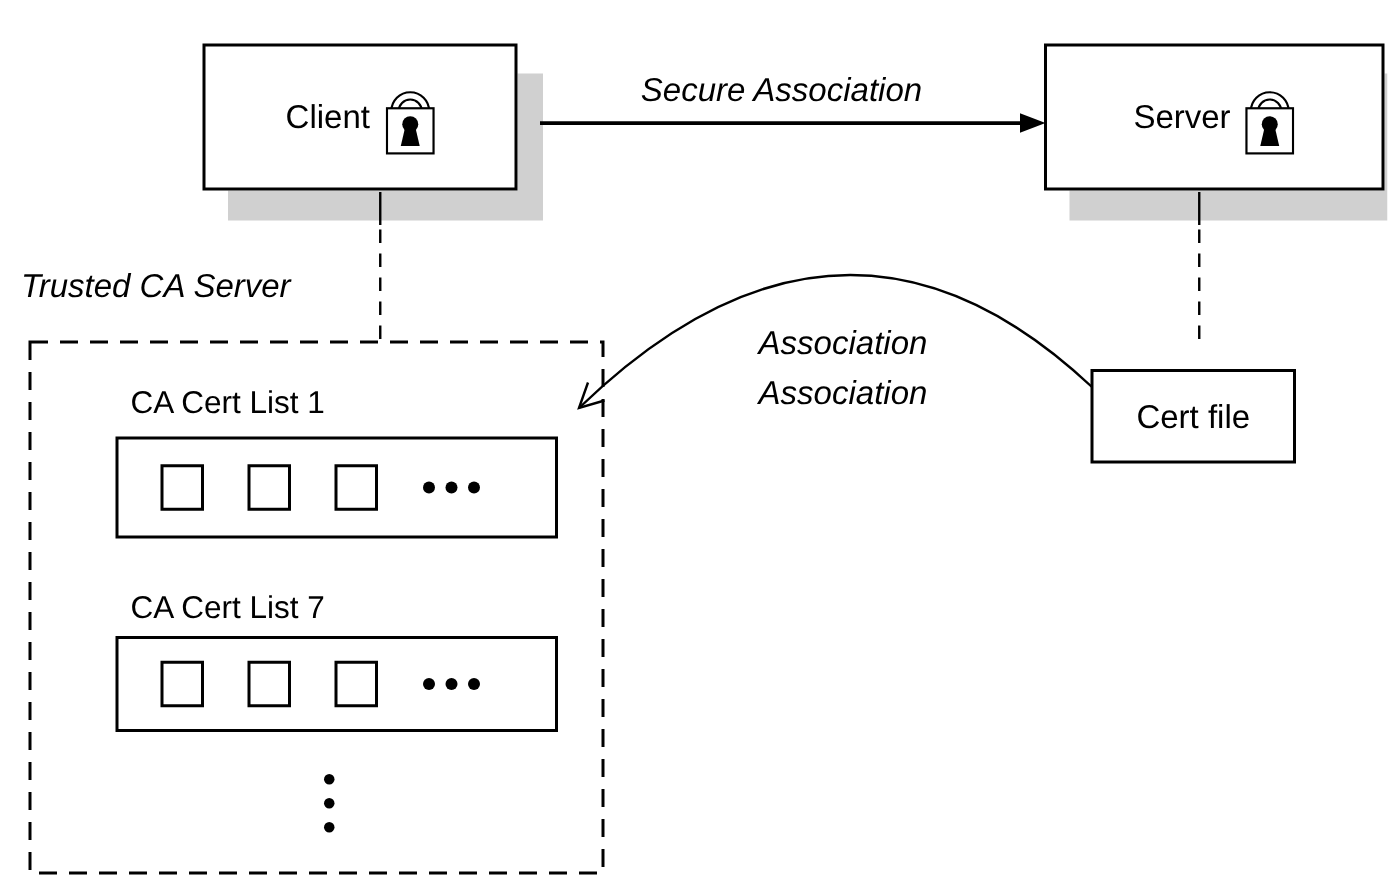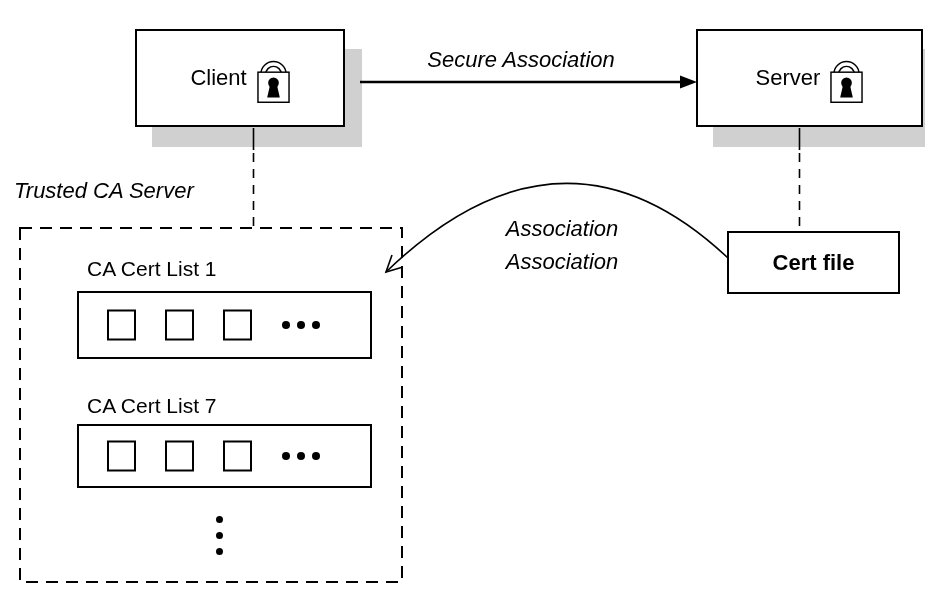--- a/index.html
+++ b/index.html
@@ -65,21 +65,21 @@
 
   <div class="flow-label" style="left:371px;top:31px;width:300px;margin-top:16px;">Secure Association</div>
 
   <div class="section-label" style="left:14px;top:178px;">Trusted CA Server</div>
 
   <div class="flow-label auth-label" style="left:462px;top:212px;width:200px;">
     <div>Association</div>
     <div>Association</div>
   </div>
 
-  <div class="node" style="left:727px;top:231px;width:173px;height:63px;font-weight:bold;">
+  <div class="node" style="left:727px;top:246px;width:137px;height:63px;">
     <span class="node-label">Cert file</span>
   </div>
 
   <div class="list-label" style="left:87px;top:257px;">CA Cert List 1</div>
   <div class="strip" style="left:77px;top:291px;width:295px;height:68px;">
     <div class="sq" style="left:28px;"></div>
     <div class="sq" style="left:86px;"></div>
     <div class="sq" style="left:144px;"></div>
     <div class="hdots" style="left:203px;">
       <div class="dot"></div>

